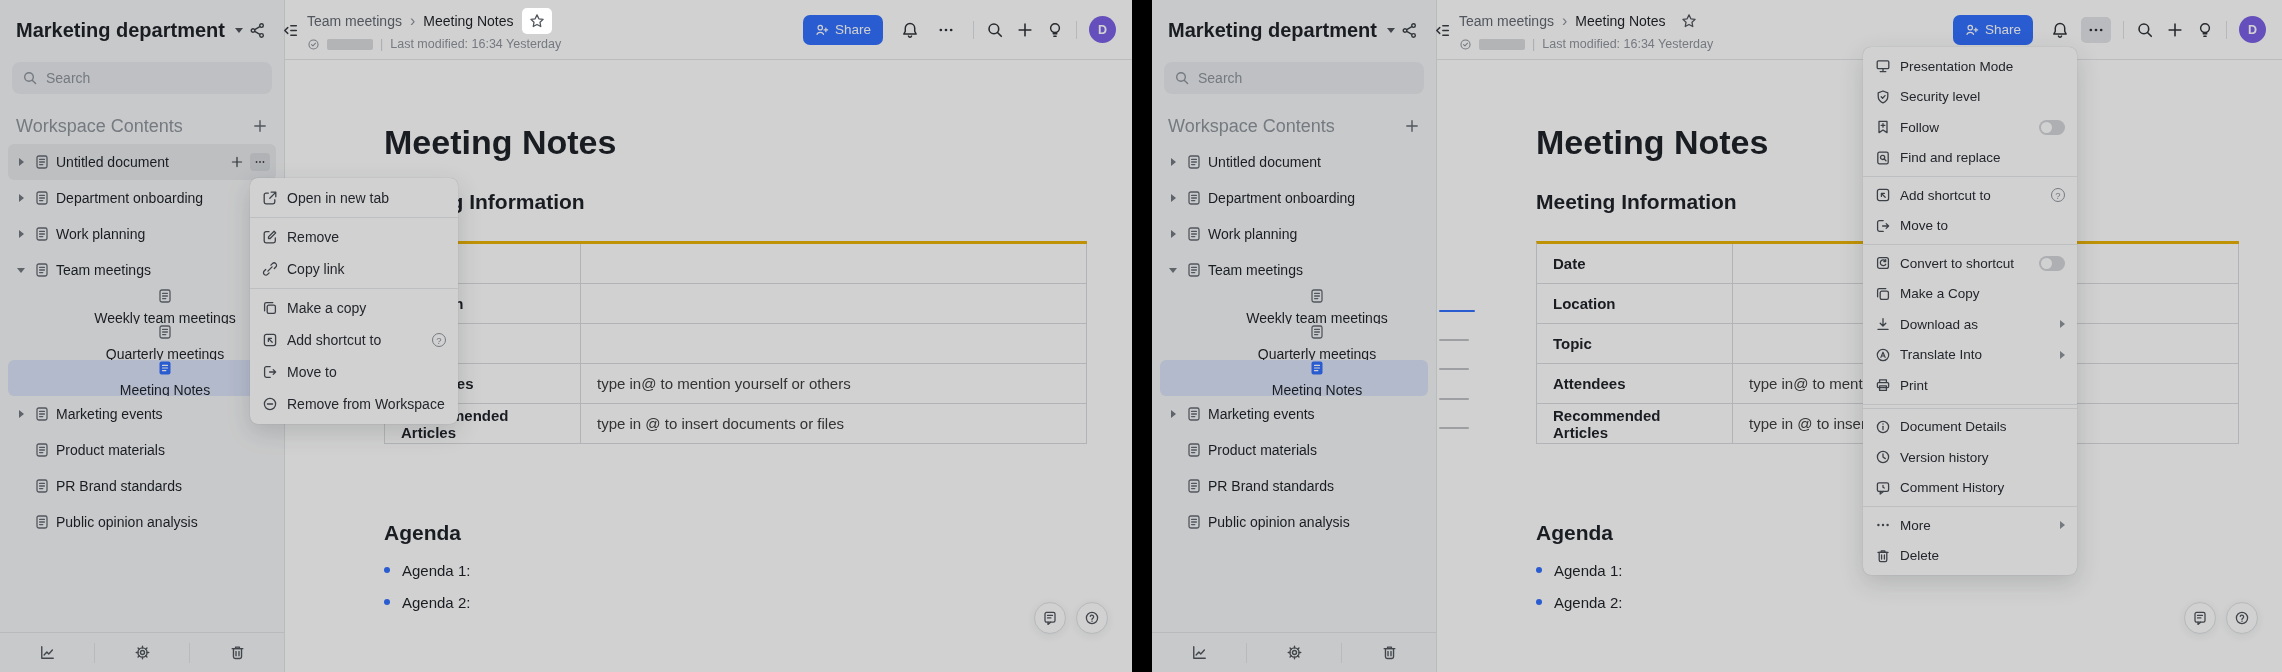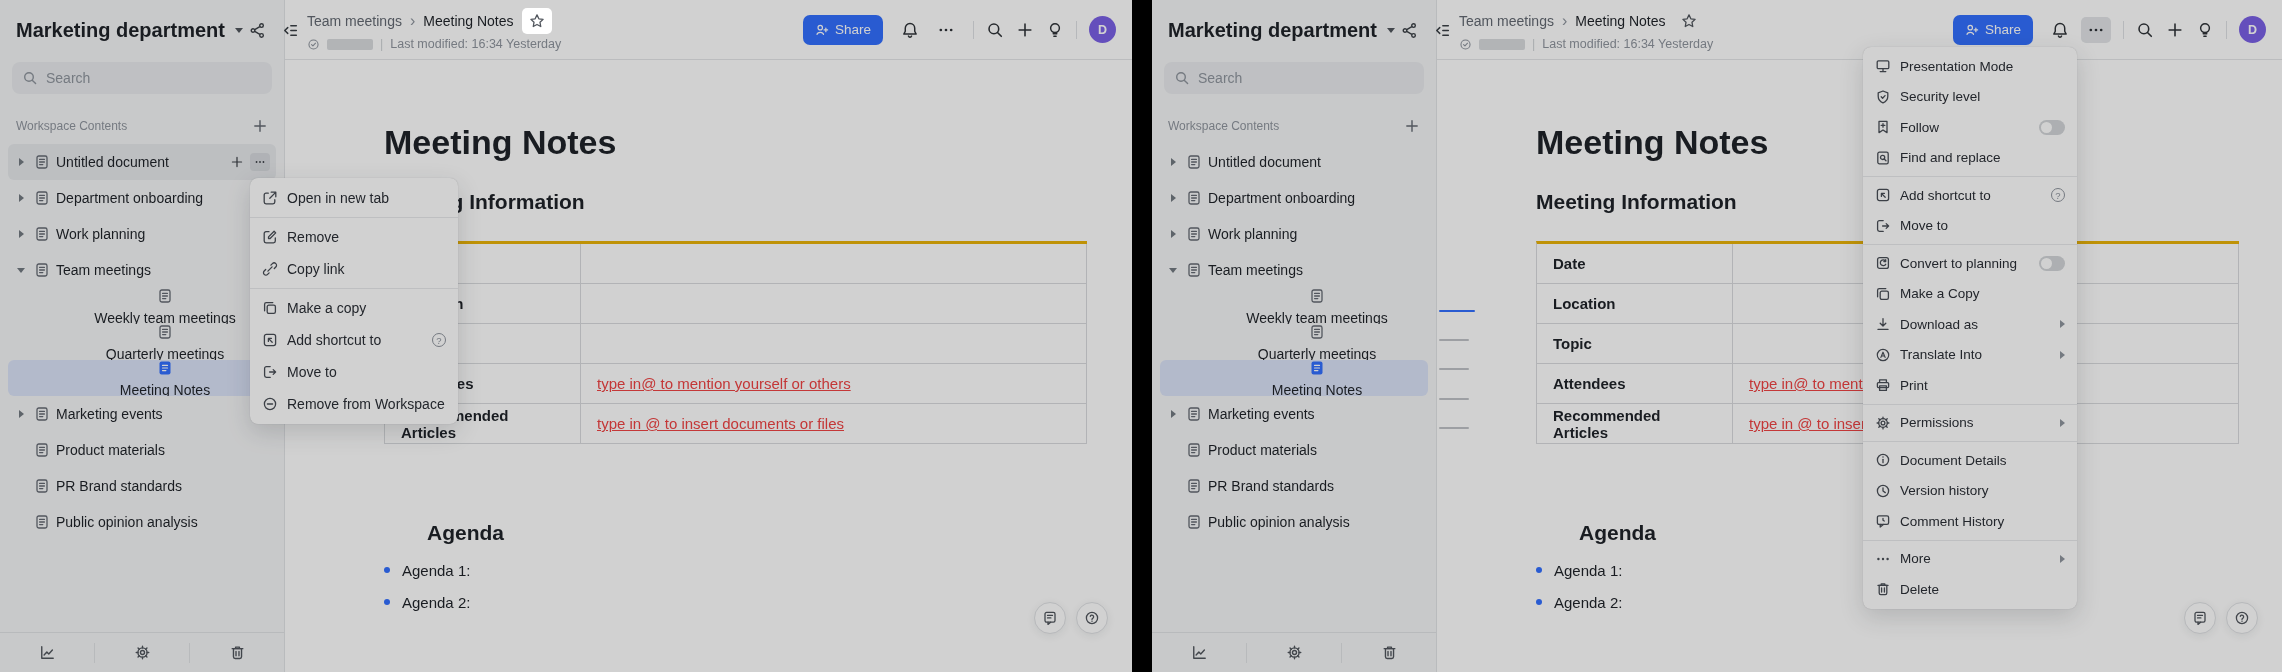--- a/index.html
+++ b/index.html
@@ -12,21 +12,21 @@
   .dim { position:absolute; inset:0; background:rgba(0,0,0,0.18); z-index:40; pointer-events:none; }
 
   
   .sidebar { width:285px; flex:none; background:#f5f6f7; border-right:1px solid #e2e4e7; position:relative; }
   .ws-head { height:60px; display:flex; align-items:center; padding:0 14px 0 16px; gap:6px; }
   .ws-name { font-size:20px; font-weight:700; color:#1f2329; white-space:nowrap; }
   .caret-down { width:0; height:0; border-left:4px solid transparent; border-right:4px solid transparent; border-top:5px solid #51565d; margin-left:4px; }
   .ws-icons { margin-left:auto; display:flex; gap:16px; align-items:center; color:#3b4046; }
   .search-box { margin:2px 12px 0 12px; height:32px; background:#e9ebee; border-radius:8px; display:flex; align-items:center; gap:8px; padding:0 10px; color:#8f959e; }
   .search-box span { font-size:14px; }
-  .section-row { margin-top:18px; height:28px; display:flex; align-items:center; padding:0 16px; color:#8f959e; font-size:12px; }
+  .section-row { margin-top:18px; height:28px; display:flex; align-items:center; padding:0 16px; color:#8f959e; font-size:18px; }
   .section-row .ic { margin-left:auto; color:#646a73; }
   .tree { margin-top:4px; }
   .trow { display:flex; align-items:center; gap:6px; height:36px; margin:0 8px; padding:0 6px; border-radius:6px; color:#1f2329; font-size:14px; }
   .trow .tlabel { white-space:nowrap; overflow:hidden; }
   .trow.lv1 { padding-left:52px;flex-direction:column; }
   .trow.hov { background:#e7e9ec; }
   .trow.sel { background:#dbe3f8; }
   .chev { width:14px; height:14px; flex:none; display:flex; align-items:center; justify-content:center; }
   .chev i { display:block; width:0; height:0; }
   .chev.r i { border-top:4px solid transparent; border-bottom:4px solid transparent; border-left:5px solid #737a82; }
@@ -56,25 +56,25 @@
   .share-btn { display:flex; align-items:center; gap:6px; height:30px; padding:0 12px; background:#3370ff; border:none; border-radius:7px; color:#fff; font-size:13.5px; font-family:inherit; margin-right:6px; }
   .tool-sep { width:1px; height:18px; background:#dfe1e4; }
   .dots-tool { display:flex; align-items:center; justify-content:center; padding:4px 6px; border-radius:5px; }
   .dots-tool.active { background:#e3e5e8; }
   .avatar { width:27px; height:27px; border-radius:50%; background:#7b61e6; color:#fff; font-size:12.5px; font-weight:700; display:flex; align-items:center; justify-content:center; }
 
   .content { position:relative; flex:1; }
   .doc-title { position:absolute; left:99px; top:62px; font-size:34px; line-height:40px; font-weight:600; color:#1f2329; }
   .h2 { position:absolute; left:99px; font-size:21px; line-height:28px; font-weight:600; color:#1f2329; }
   .info-h { top:128px; }
-  .agenda-h { top:459px;margin-left:43px; }
+  .agenda-h { top:459px; }
   .info-table { position:absolute; left:99px; top:181px; width:703px; display:grid; grid-template-columns:196px 506px; border-top:3px solid #eab308; border-left:1px solid #d9dbde; }
   .cell { height:40px; border-right:1px solid #d9dbde; border-bottom:1px solid #d9dbde; display:flex; align-items:center; padding:0 16px; font-size:15px; }
   .cell.lab { font-weight:700; color:#1f2329; }
-  .cell.val { color:#ef4444;text-decoration:underline; }
+  .cell.val { color:#404040; }
   .agenda-list { position:absolute; left:99px; top:498px; list-style:none; }
   .agenda-list li { display:flex; align-items:center; gap:12px; height:24px; margin-bottom:8px; font-size:15px; color:#1f2329; }
   .bullet-dot { width:6px; height:6px; border-radius:50%; background:#3370ff; flex:none; }
   .outline { position:absolute; left:2px; top:0; }
   .dash { position:absolute; height:2px; width:30px; background:#c0c3c7; border-radius:1px; }
   .dash.active { width:36px; background:#3370ff; }
   .float-btns { position:absolute; right:24px; bottom:38px; display:flex; gap:10px; }
   .fbtn { width:32px; height:32px; border-radius:50%; background:#fff; border:1px solid #e0e2e5; box-shadow:0 2px 8px rgba(31,35,41,.08); display:flex; align-items:center; justify-content:center; color:#51565d; }
 
   
@@ -840,21 +840,21 @@
           <svg class="ic">
             <use href="#i-move"></use>
           </svg>
           <span>Move to</span>
         </div>
       <div class="mdiv"></div>
       <div class="mi">
           <svg class="ic">
             <use href="#i-convert"></use>
           </svg>
-          <span>Convert to planning</span>
+          <span>Convert to shortcut</span>
           <span class="trail">
             <span class="toggle"></span>
           </span>
         </div>
       <div class="mi">
           <svg class="ic">
             <use href="#i-copy"></use>
           </svg>
           <span>Make a Copy</span>
         </div>
@@ -876,29 +876,20 @@
             <span class="subchev"></span>
           </span>
         </div>
       <div class="mi">
           <svg class="ic">
             <use href="#i-print"></use>
           </svg>
           <span>Print</span>
         </div>
       <div class="mdiv"></div>
-      <div class="mi">
-          <svg class="ic">
-            <use href="#i-gear"></use>
-          </svg>
-          <span>Permissions</span>
-          <span class="trail">
-            <span class="subchev"></span>
-          </span>
-        </div>
       <div class="mdiv"></div>
       <div class="mi">
           <svg class="ic">
             <use href="#i-info"></use>
           </svg>
           <span>Document Details</span>
         </div>
       <div class="mi">
           <svg class="ic">
             <use href="#i-history"></use>

